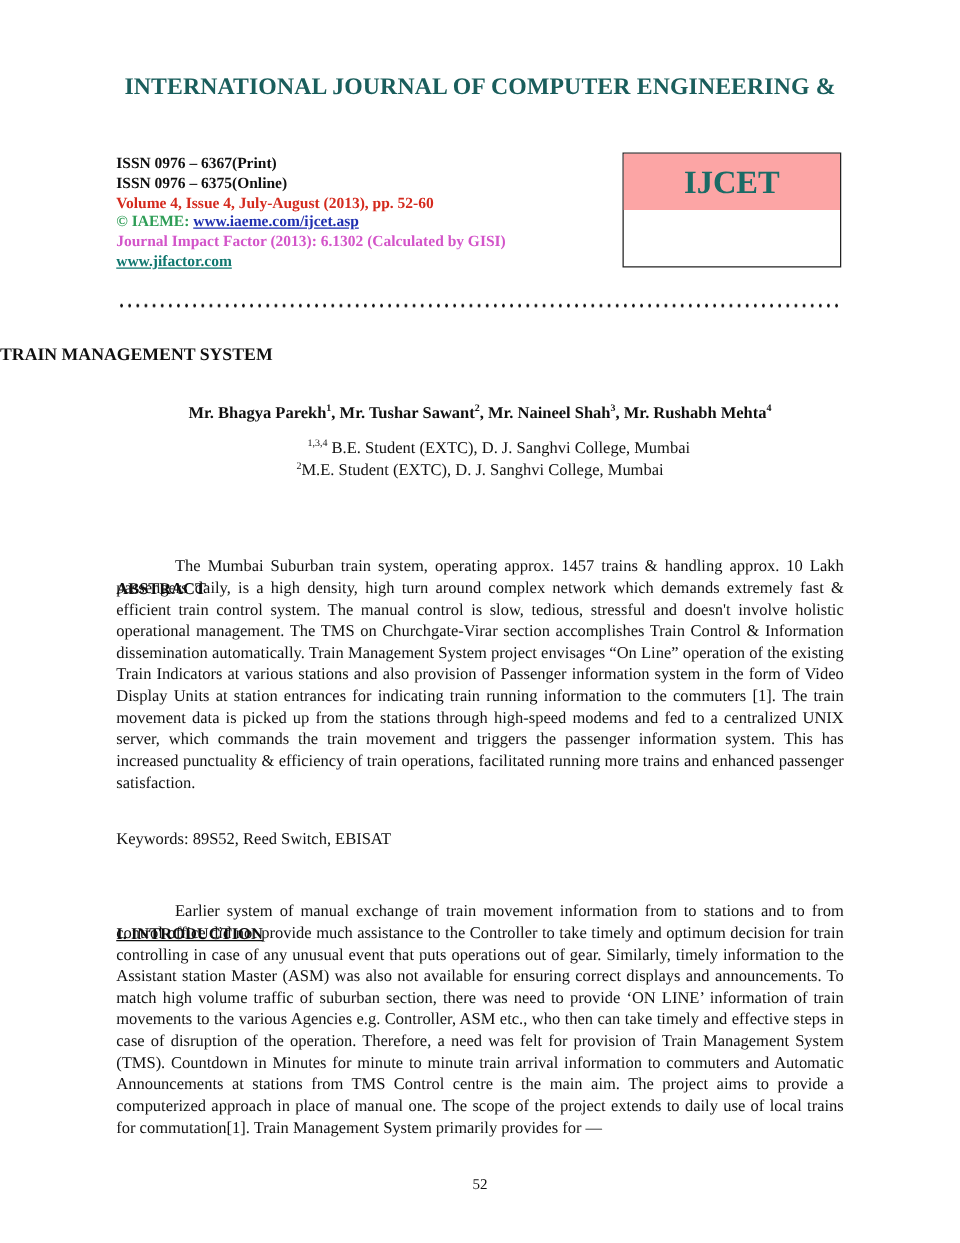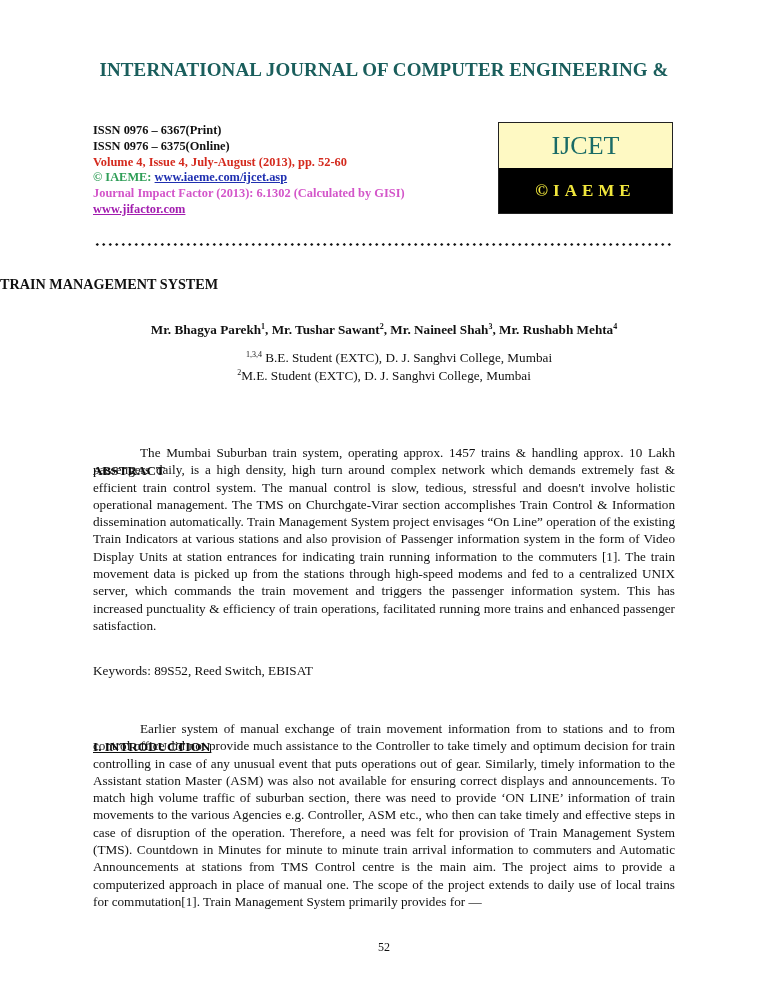--- a/index.html
+++ b/index.html
@@ -33,36 +33,36 @@
       top: 123px;
       font-weight: bold;
       font-size: 12.4px;
       line-height: 15.8px;
     }
     .meta .black { color: #111111; }
     .meta .red { color: #d42a1e; }
     .meta .green { color: #2f9e57; }
     .meta .green a { color: #1f2fb0; text-decoration: underline; }
     .meta .magenta { color: #d355c9; }
-    .meta .magenta a { color: #a21caf; text-decoration: underline; text-align: right; }
+    .meta .magenta a { color: #0f766e; text-decoration: underline; text-align: right; }
     .logo-box {
       position: absolute;
       left: 498px;
       top: 122px;
       width: 175px;
       height: 92px;
       border: 1px solid #222222;
       box-sizing: border-box;
     }
     .logo-top {
       height: 45px;
-      background: #fef9c3;
+      background: #fca5a5;
       text-align: center;
       color: #1a6b66;
-      font-weight: normal;
+      font-weight: bold;
       font-size: 26px;
       line-height: 45px;
     }
     .logo-bottom {
       height: 45px;
       background: #000000;
       text-align: center;
       color: #f0e63c;
       font-weight: bold;
       font-size: 17px;
@@ -158,21 +158,20 @@
   <div class="black">ISSN 0976 – 6367(Print)</div>
   <div class="black">ISSN 0976 – 6375(Online)</div>
   <div class="red">Volume 4, Issue 4, July-August (2013), pp. 52-60</div>
   <div class="green"><span>© IAEME: </span><a>www.iaeme.com/ijcet.asp</a></div>
   <div class="magenta">Journal Impact Factor (2013): 6.1302 (Calculated by GISI)</div>
   <div class="magenta"><a>www.jifactor.com</a></div>
 </div>
 
 <div class="logo-box">
   <div class="logo-top">IJCET</div>
-  <div class="logo-bottom">©IAEME</div>
 </div>
 
 <div class="dotted-rule"></div>
 
 <div class="paper-title">TRAIN MANAGEMENT SYSTEM</div>
 
 <div class="authors" id="authors"><span>Mr. Bhagya Parekh</span><sup>1</sup><span>, </span><span>Mr. Tushar Sawant</span><sup>2</sup><span>, </span><span>Mr. Naineel Shah</span><sup>3</sup><span>, </span><span>Mr. Rushabh Mehta</span><sup>4</sup><span></span></div>
 
 <div class="affil affil-1"><sup>1,3,4</sup><span> B.E. Student (EXTC), D. J. Sanghvi College, Mumbai</span></div>
 <div class="affil affil-2"><sup>2</sup><span>M.E. Student (EXTC), D. J. Sanghvi College, Mumbai</span></div>

